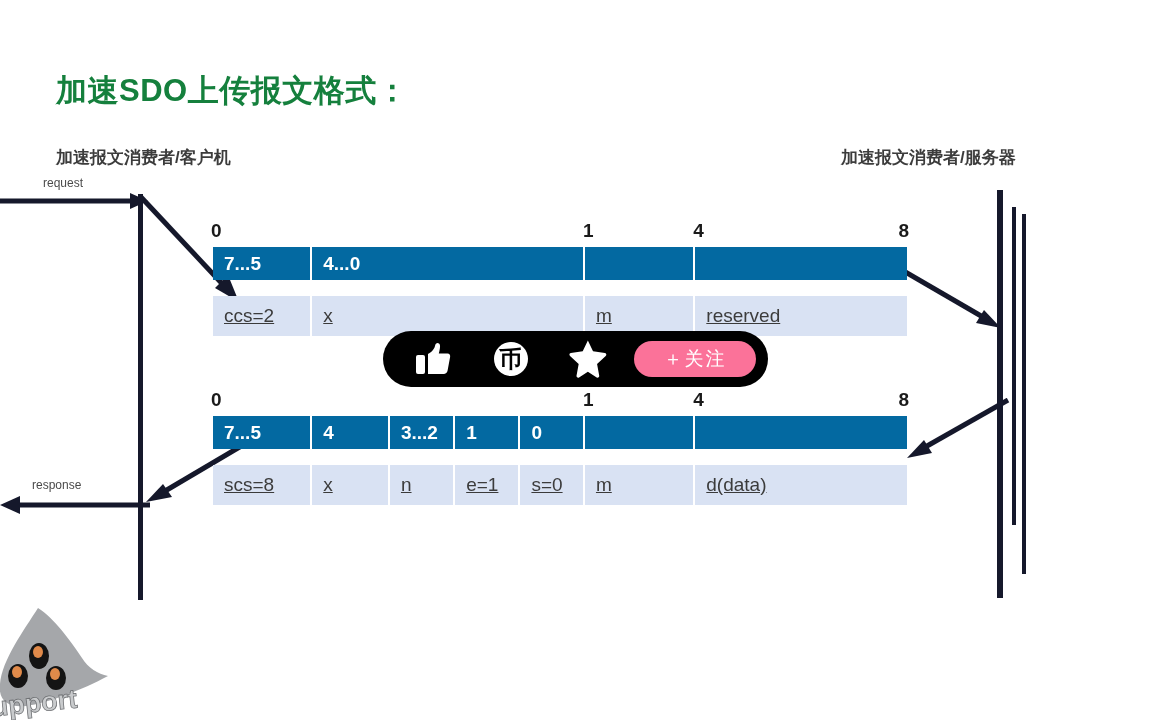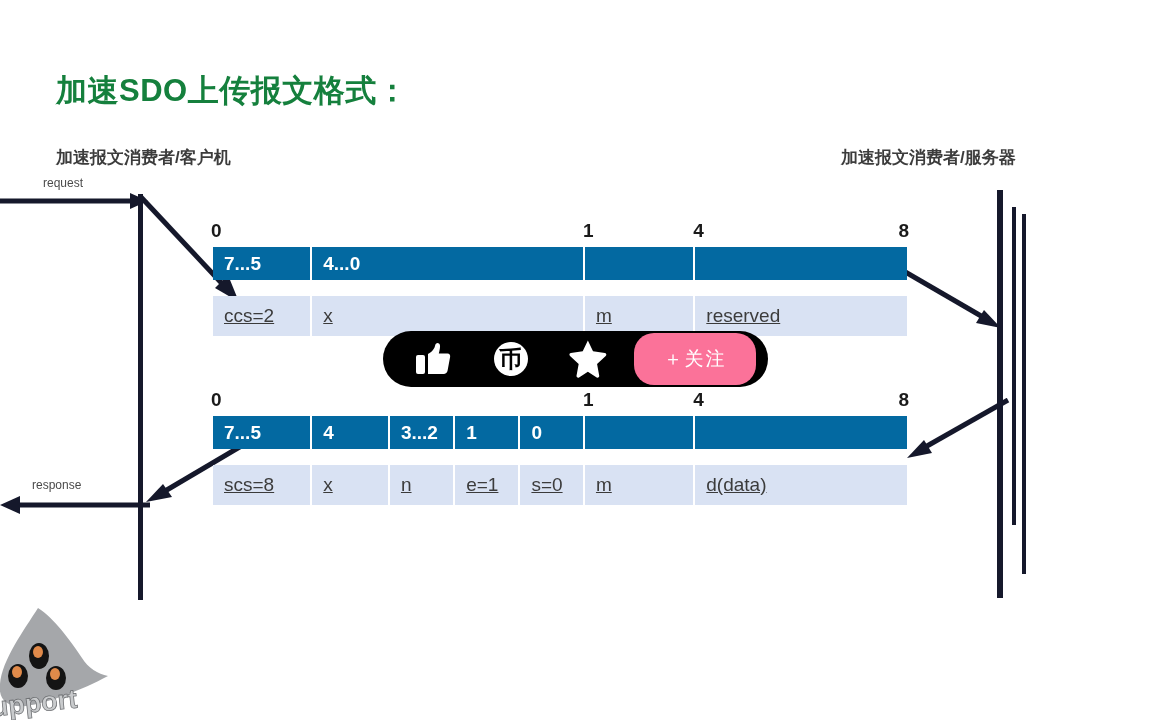--- a/index.html
+++ b/index.html
@@ -155,21 +155,21 @@
     display: flex;
     align-items: center;
     justify-content: center;
     font-size: 23px;
     font-weight: bold;
     color: #000000;
     line-height: 1;
   }
   .follow-btn {
     margin-left: 6px;
-    height: 52px;
+    height: 36px;
     min-width: 122px;
     border-radius: 20px;
     background: #fb7299;
     color: #ffffff;
     font-size: 19px;
     display: flex;
     align-items: center;
     justify-content: center;
     letter-spacing: 2px;
     white-space: nowrap;

